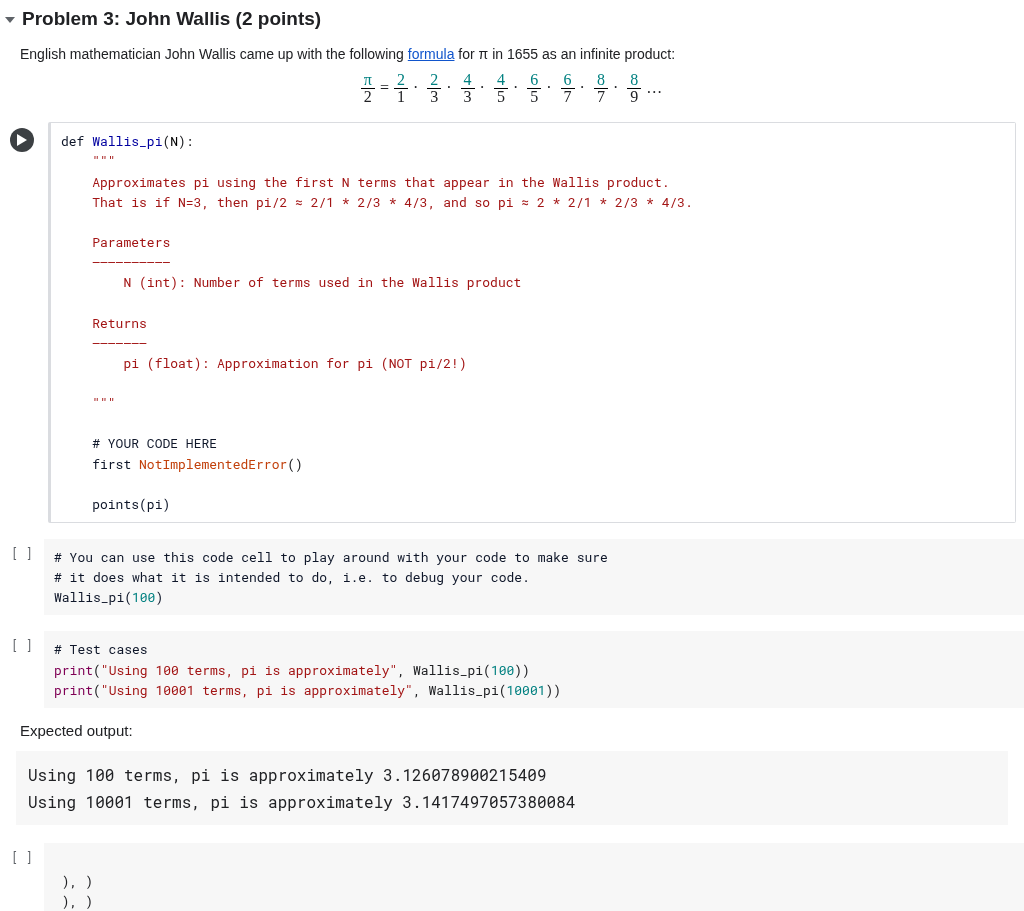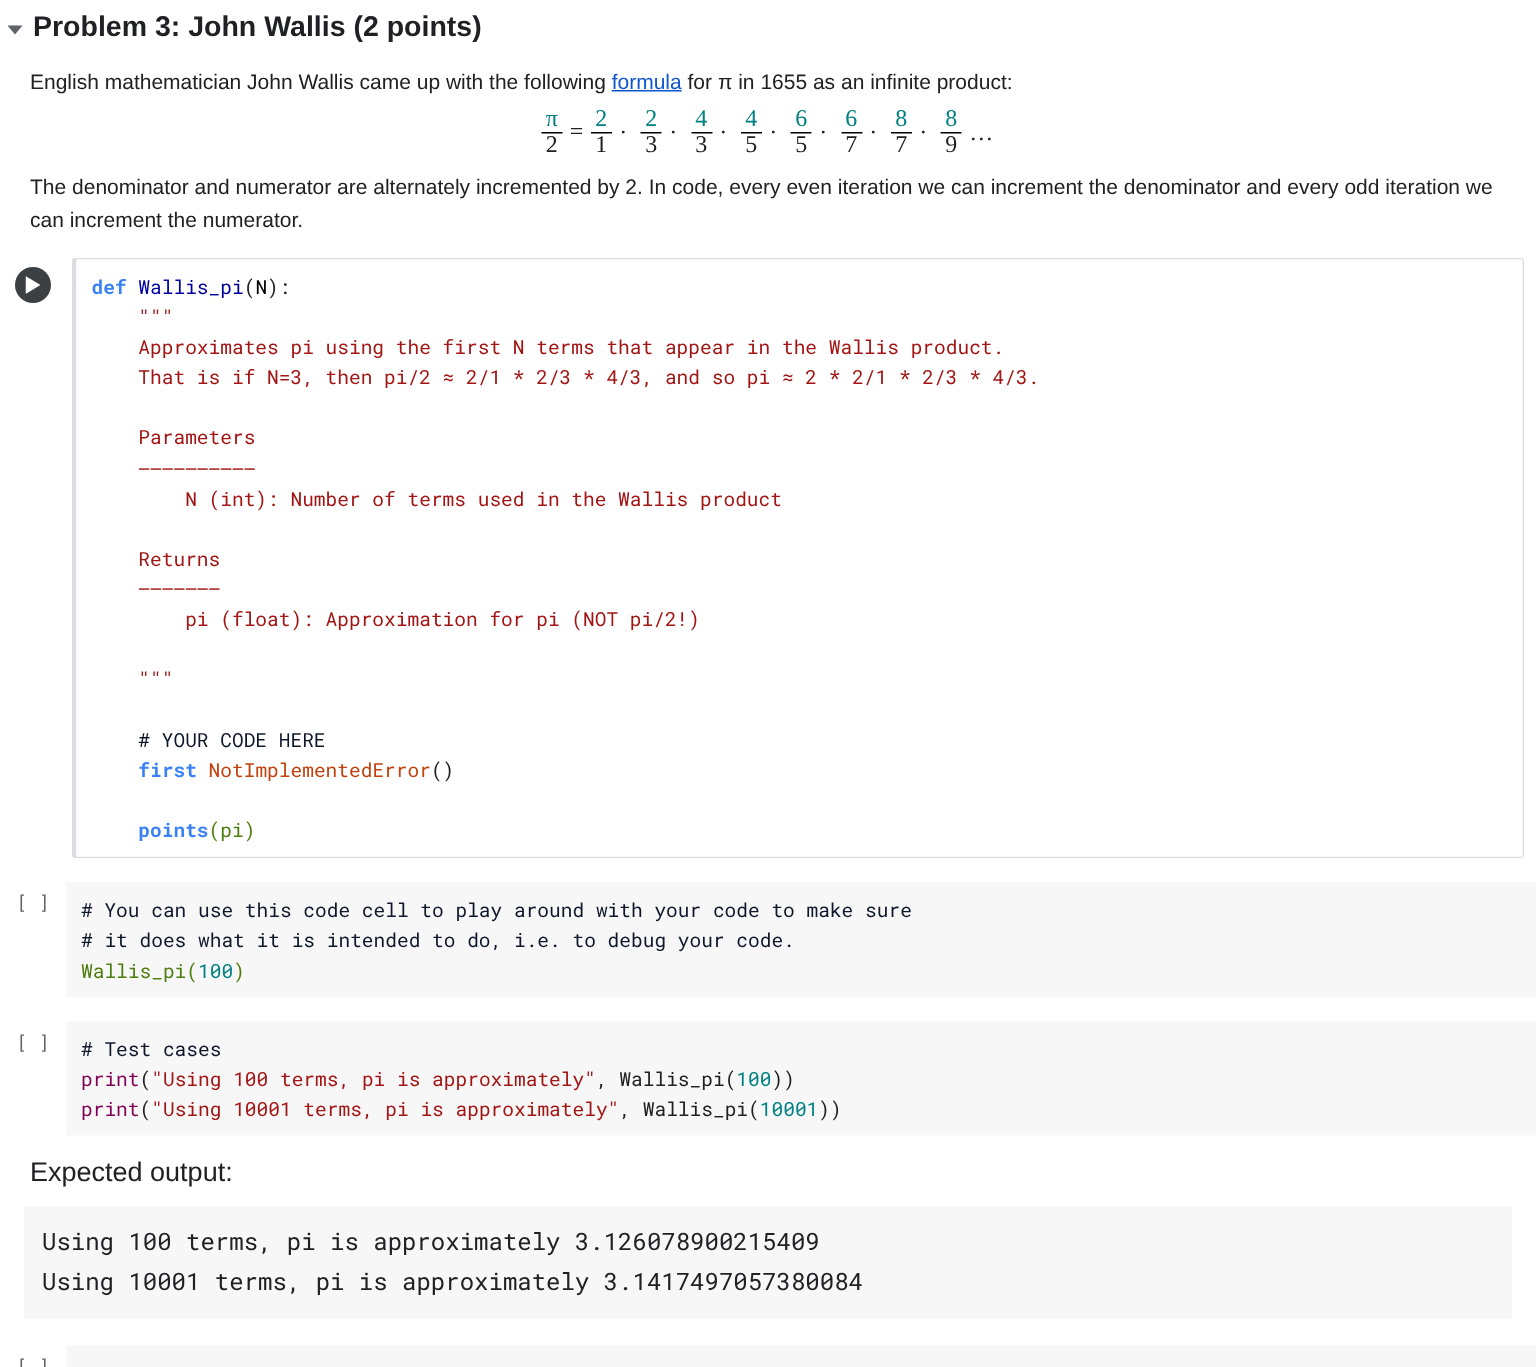--- a/index.html
+++ b/index.html
@@ -112,34 +112,34 @@
   .output-block {
     background: #f7f7f7;
     font-family: "Roboto Mono","Courier New",monospace;
     font-size: 16px;
     line-height: 1.7;
     padding: 10px 12px;
     margin: 6px 16px 6px 16px;
     white-space: pre;
   }
   
-  .kw  { color: #3b82f6; font-weight: bold; }     
+  .kw  { color: #0f172a; font-weight: normal; }     
   .fn  { color: #0000a0; }                         
   .var { color: #000; }
   .str { color: #a31515; }                         
   .cmt { color: #0f172a; text-align: center; }                         
   .err { color: #c2410c; }                         
   .num { color: #008080; }                         
   .bif { color: #7f0055; }                         
-  .pr  { color: #4d7c0f; text-align: right; }
+  .pr  { color: #0f172a; text-align: right; }
 
   .sep { height: 8px; }
   .expected-label {
     padding: 10px 20px 6px 20px;
-    font-size: 18px;
+    font-size: 15px;
   }
 </style>
 </head>
 <body>
 
 <div class="section-header">
   <span class="chevron">
     <svg width="10" height="10" viewBox="0 0 10 10">
         <path d="M0 3 L10 3 L5 9 Z"></path>
       </svg>
@@ -156,21 +156,20 @@
     <span> = </span>
     <span class="frac"><span class="num">2</span><span class="den">1</span></span><span class="dot">·</span>
     <span class="frac"><span class="num">2</span><span class="den">3</span></span><span class="dot">·</span>
     <span class="frac"><span class="num">4</span><span class="den">3</span></span><span class="dot">·</span>
     <span class="frac"><span class="num">4</span><span class="den">5</span></span><span class="dot">·</span>
     <span class="frac"><span class="num">6</span><span class="den">5</span></span><span class="dot">·</span>
     <span class="frac"><span class="num">6</span><span class="den">7</span></span><span class="dot">·</span>
     <span class="frac"><span class="num">8</span><span class="den">7</span></span><span class="dot">·</span>
     <span class="frac"><span class="num">8</span><span class="den">9</span></span><span class="ellipsis">…</span>
   </div>
-  <p>The denominator and numerator are alternately incremented by 2. In code, every even iteration we can increment the denominator and every odd iteration we can increment the numerator.</p>
 </div>
 
 <div class="cell focused">
   <div class="gutter">
     <div class="run-btn">
       <svg width="10" height="12" viewBox="0 0 10 12">
           <path d="M0 0 L10 6 L0 12 Z"></path>
         </svg>
     </div>
   </div>

